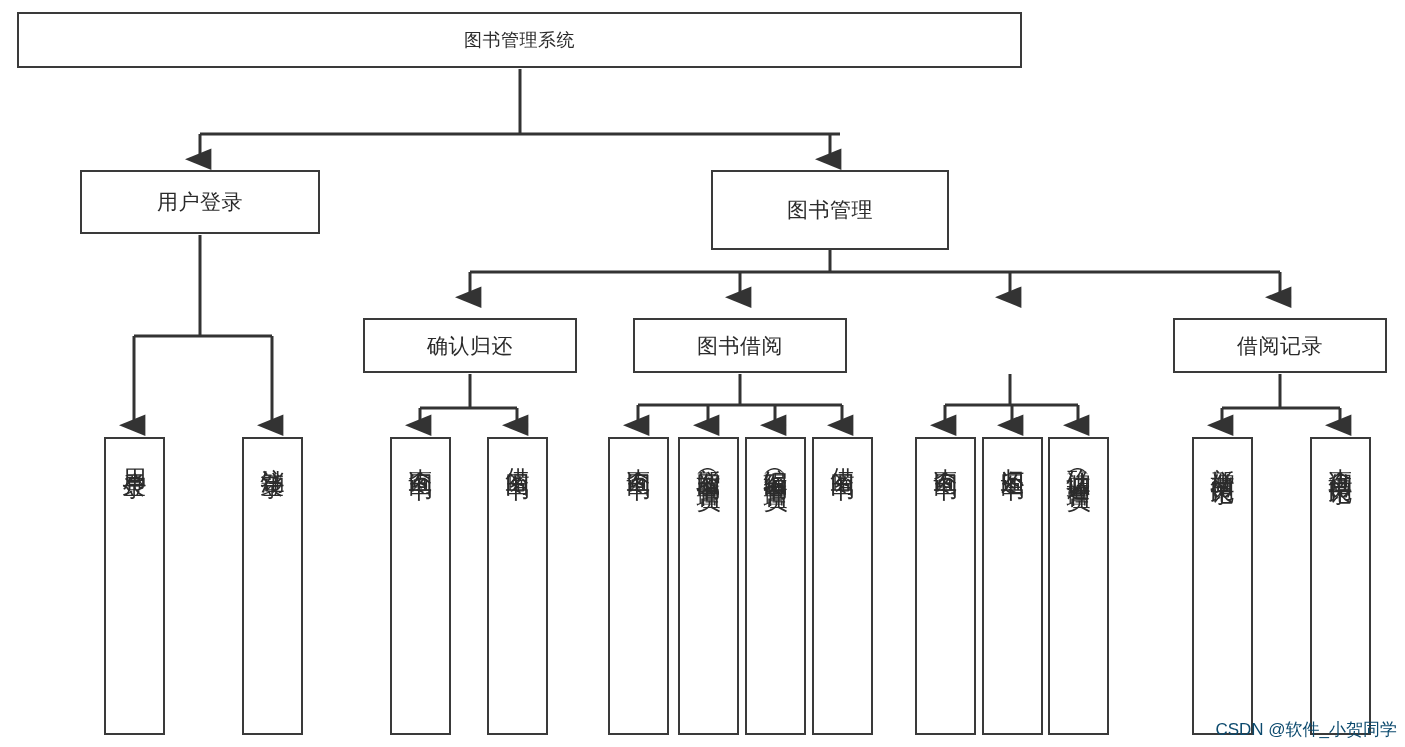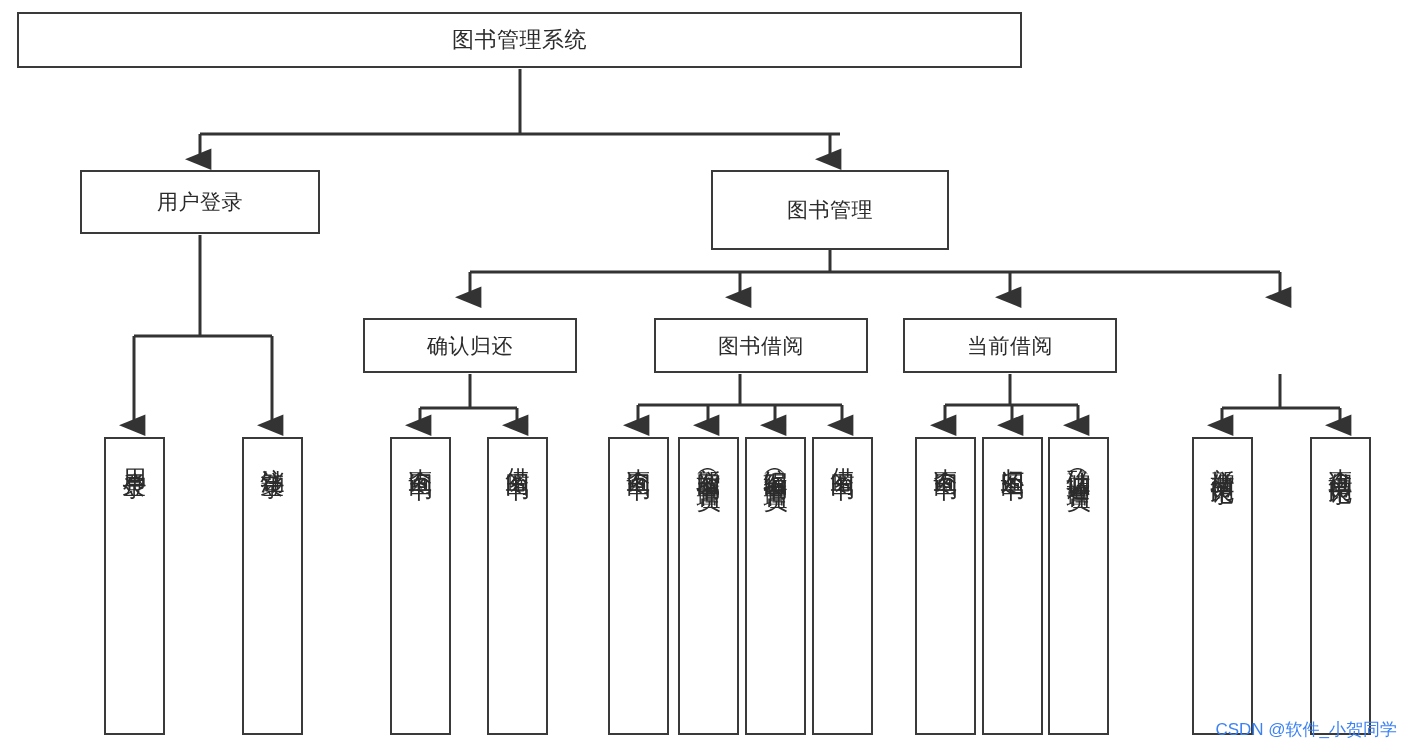--- a/index.html
+++ b/index.html
@@ -43,42 +43,42 @@
     text-align: center;
     line-height: 1.12;
     letter-spacing: 0.5px;
     color: #2b2b2b;
   }
   .node.horiz .label {
     writing-mode: horizontal-tb;
     font-size: 21px;
   }
   .node.root .label {
-    font-size: 22px;
+    font-size: 18px;
   }
   .node.vert {
     padding: 6px 0;
     align-items: flex-start;
     justify-content: center;
   }
   .node.vert .label {
     writing-mode: vertical-rl;
     text-orientation: upright;
     font-size: 24px;
     line-height: 1.0;
     letter-spacing: 3px;
     white-space: nowrap;
     margin-top: 4px;
   }
   .watermark {
     position: absolute;
     right: 8px;
     bottom: 6px;
     font-size: 17px;
-    color: #3b82f6;
+    color: #0c4a6e;
     white-space: nowrap;
     user-select: none;
   }
 </style>
 </head>
 <body>
 
 <div id="diagram-root">
 
   <svg class="wires" viewBox="0 0 1405 747" xmlns="http://www.w3.org/2000/svg">
@@ -138,25 +138,25 @@
   <div class="node horiz" style="left:80px; top:170px; width:240px; height:64px;">
     <span class="label">用户登录</span>
   </div>
   <div class="node horiz" style="left:711px; top:170px; width:238px; height:80px;">
     <span class="label">图书管理</span>
   </div>
 
   <div class="node horiz" style="left:363px; top:318px; width:214px; height:55px;">
     <span class="label">确认归还</span>
   </div>
-  <div class="node horiz" style="left:633px; top:318px; width:214px; height:55px;margin-left:21px;">
+  <div class="node horiz" style="left:633px; top:318px; width:214px; height:55px;">
     <span class="label">图书借阅</span>
   </div>
-  <div class="node horiz" style="left:903px; top:318px; width:214px; height:55px;">
-    <span class="label">当前借阅</span>
+  <div class="node horiz" style="left:1173px; top:318px; width:214px; height:55px;">
+    <span class="label">借阅记录</span>
   </div>
 
   <div class="node vert" style="left:104px; top:437px; width:61px; height:298px;">
     <span class="label">用户登录</span>
   </div>
   <div class="node vert" style="left:242px; top:437px; width:61px; height:298px;">
     <span class="label">注销登录</span>
   </div>
 
   <div class="node vert" style="left:390px; top:437px; width:61px; height:298px;">

